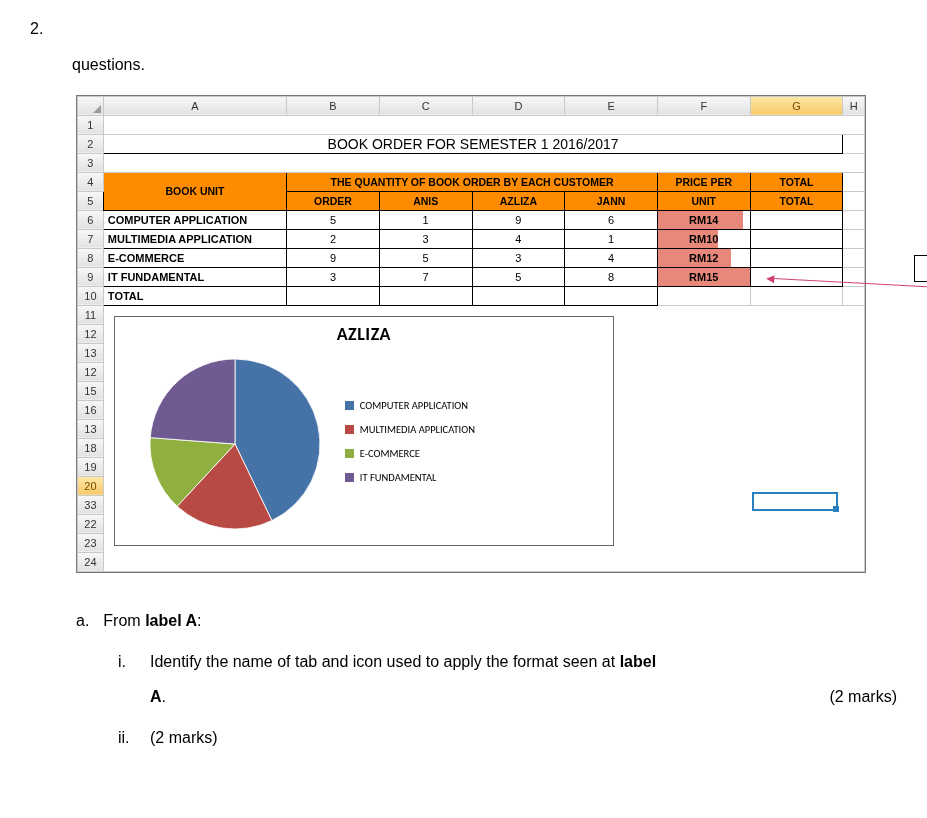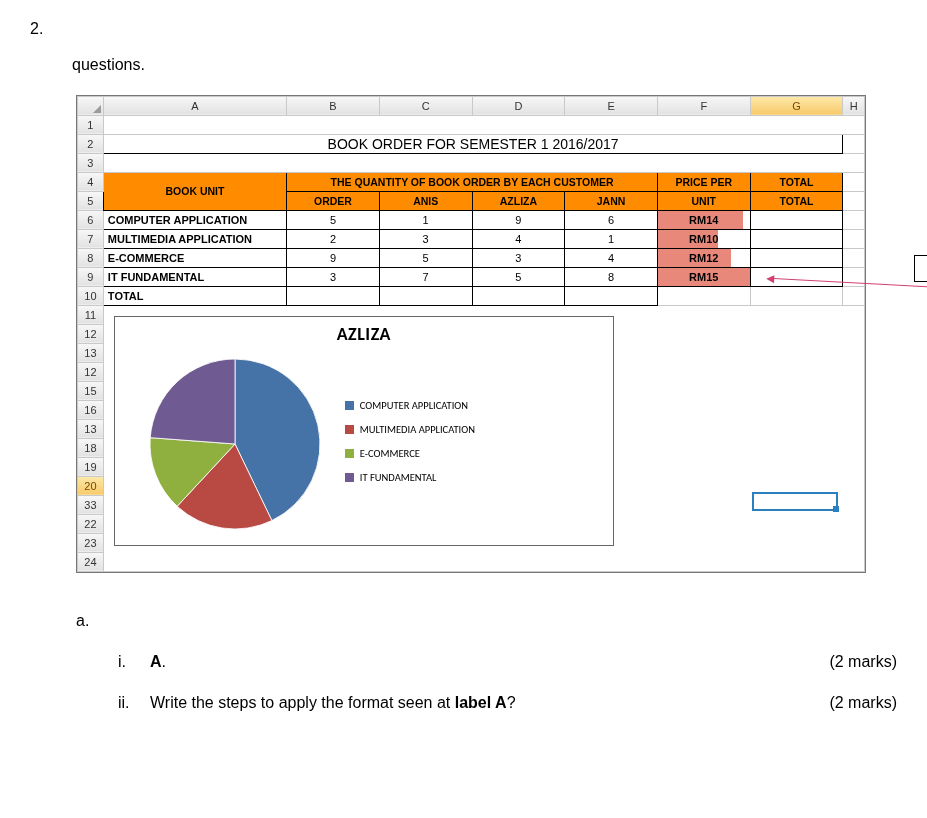--- a/index.html
+++ b/index.html
@@ -396,38 +396,41 @@
       </table>
   </div>
 
   <div class="ann-line" style="right:-46px; top:192px; transform:rotate(3deg); transform-origin:right center;"></div>
   <div class="ann-box">A</div>
 </div>
 
 <div class="sub">
   <div class="sub-a">
     <span>a.</span>
+    <span>
+      <span>From </span><b>label A</b><span>:</span>
+    </span>
   </div>
 </div>
 
 <div class="sub">
   <div class="sub-i">
     <span class="num">i.</span>
     <div style="flex:1">
+      <div>
+        <span>Identify the name of tab and  icon used to apply the format seen at </span><b>label</b>
+      </div>
       <div class="rowline">
         <span><b>A</b><span>.</span></span>
         <span>(2 marks)</span>
       </div>
     </div>
   </div>
 </div>
 
 <div class="sub">
   <div class="sub-i">
     <span class="num">ii.</span>
     <div style="flex:1" class="rowline">
-      <span>
-        <span>Write the steps to apply the format seen at </span><b>label A</b><span>?</span>
-      </span>
       <span>(2 marks)</span>
     </div>
   </div>
 </div>
 
 </body></html>

